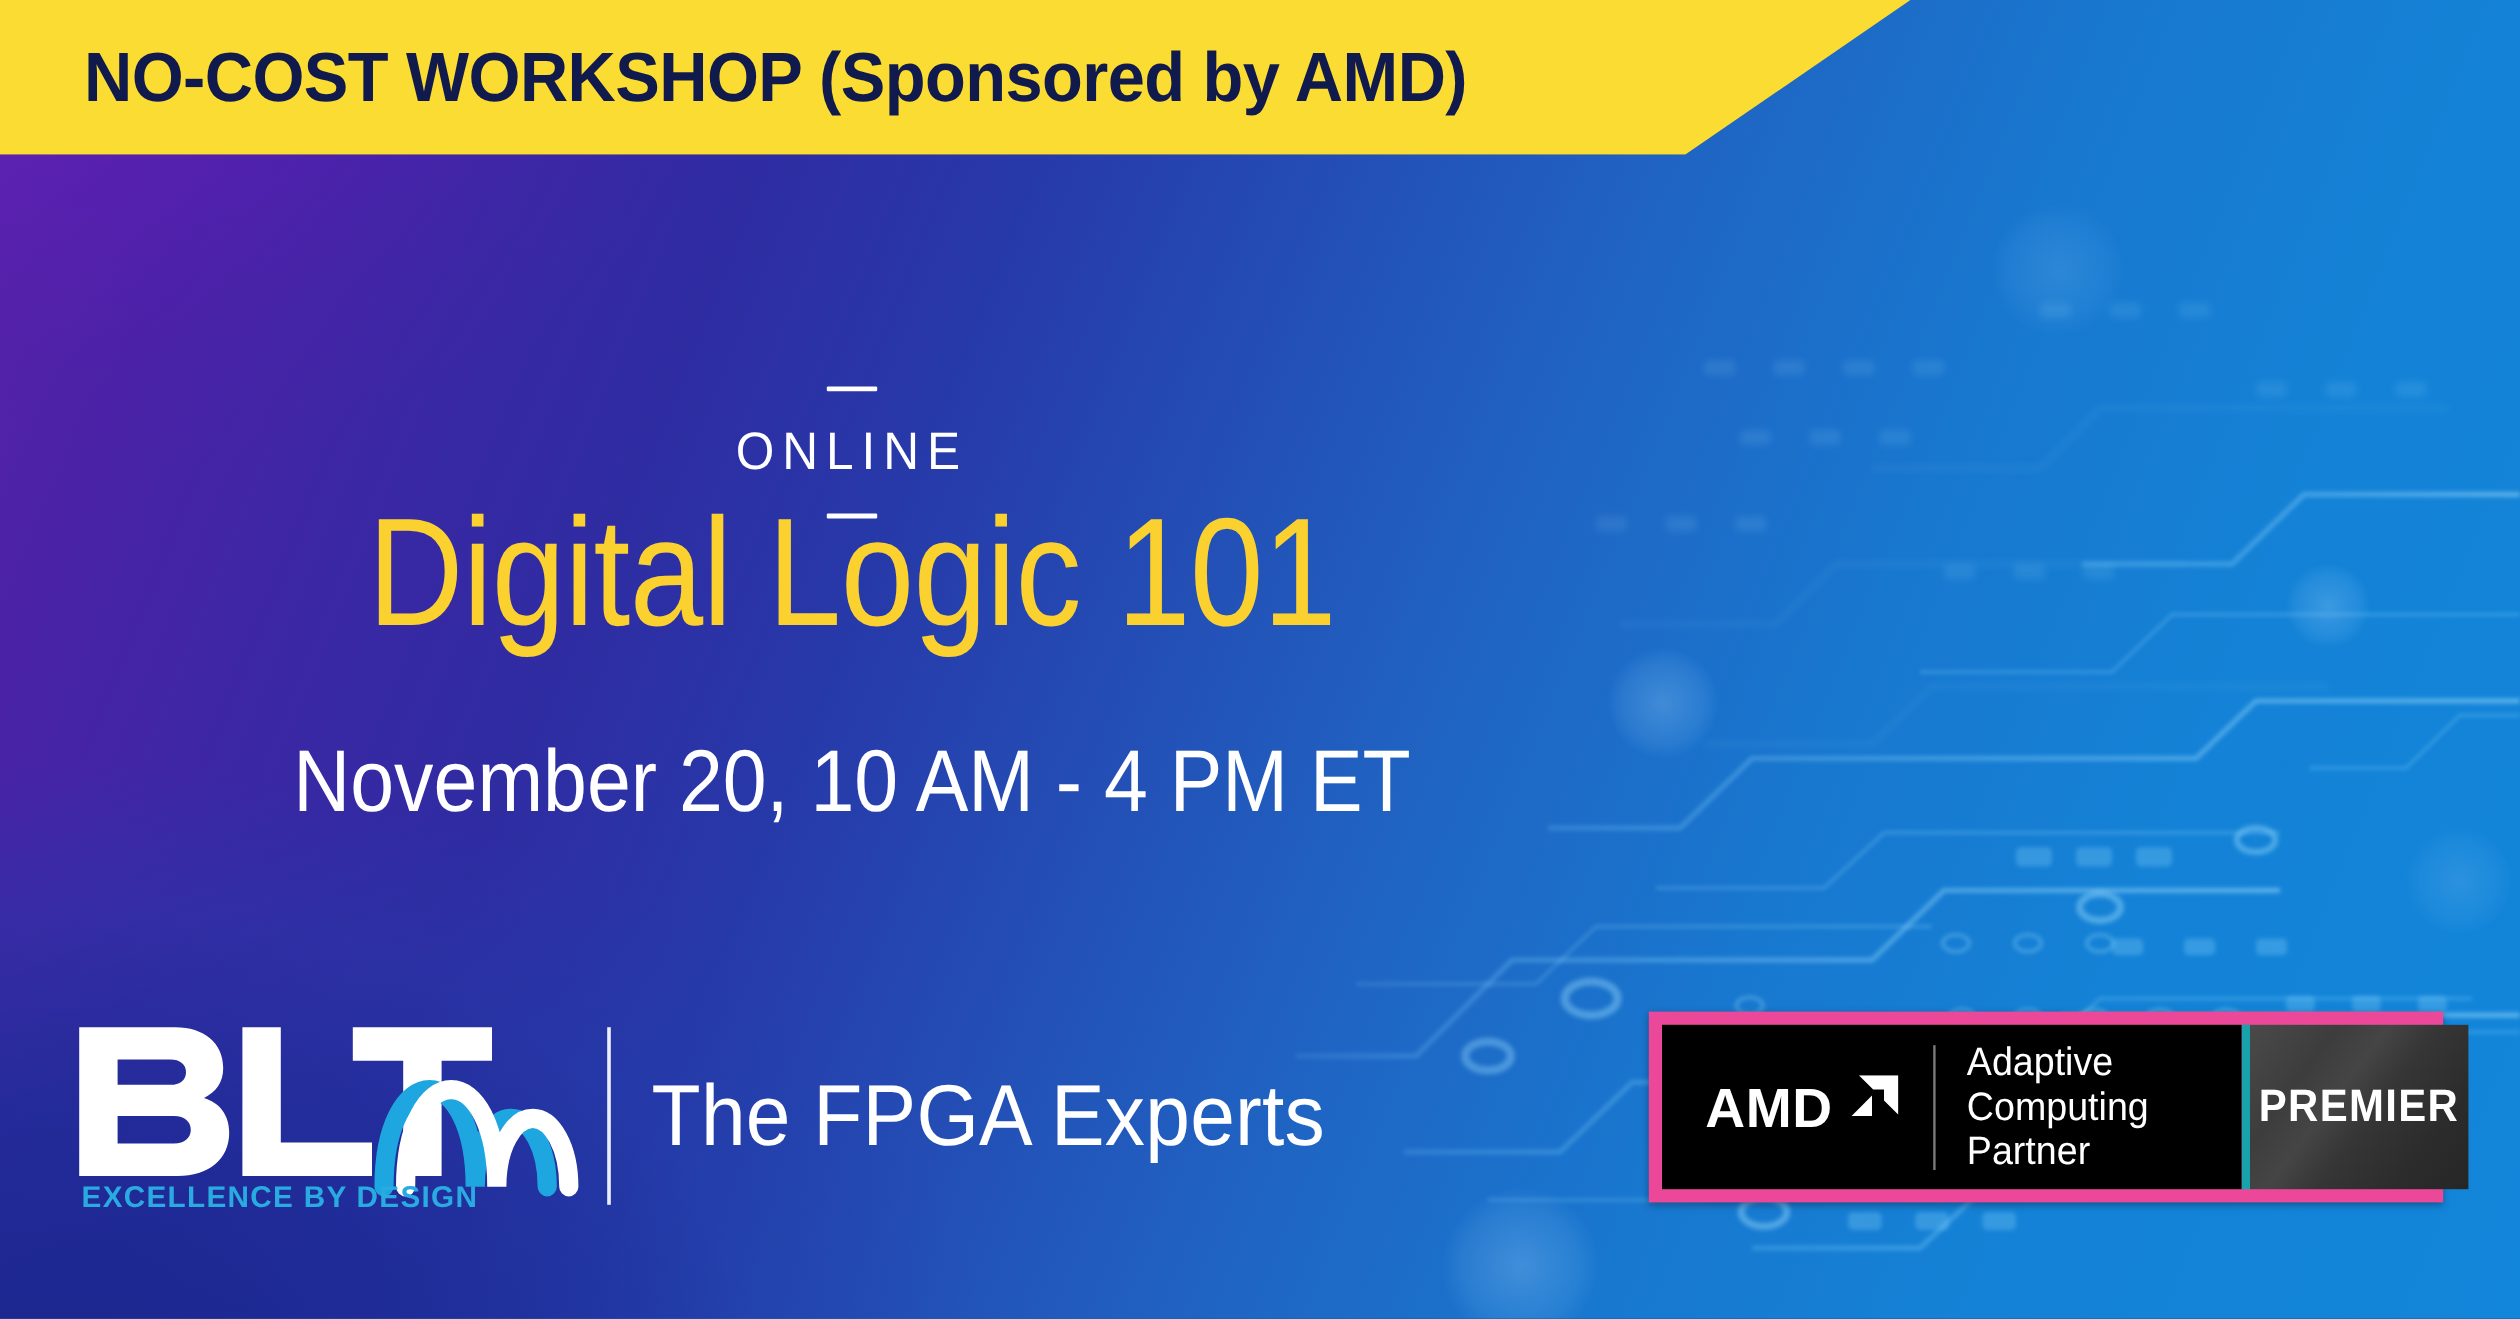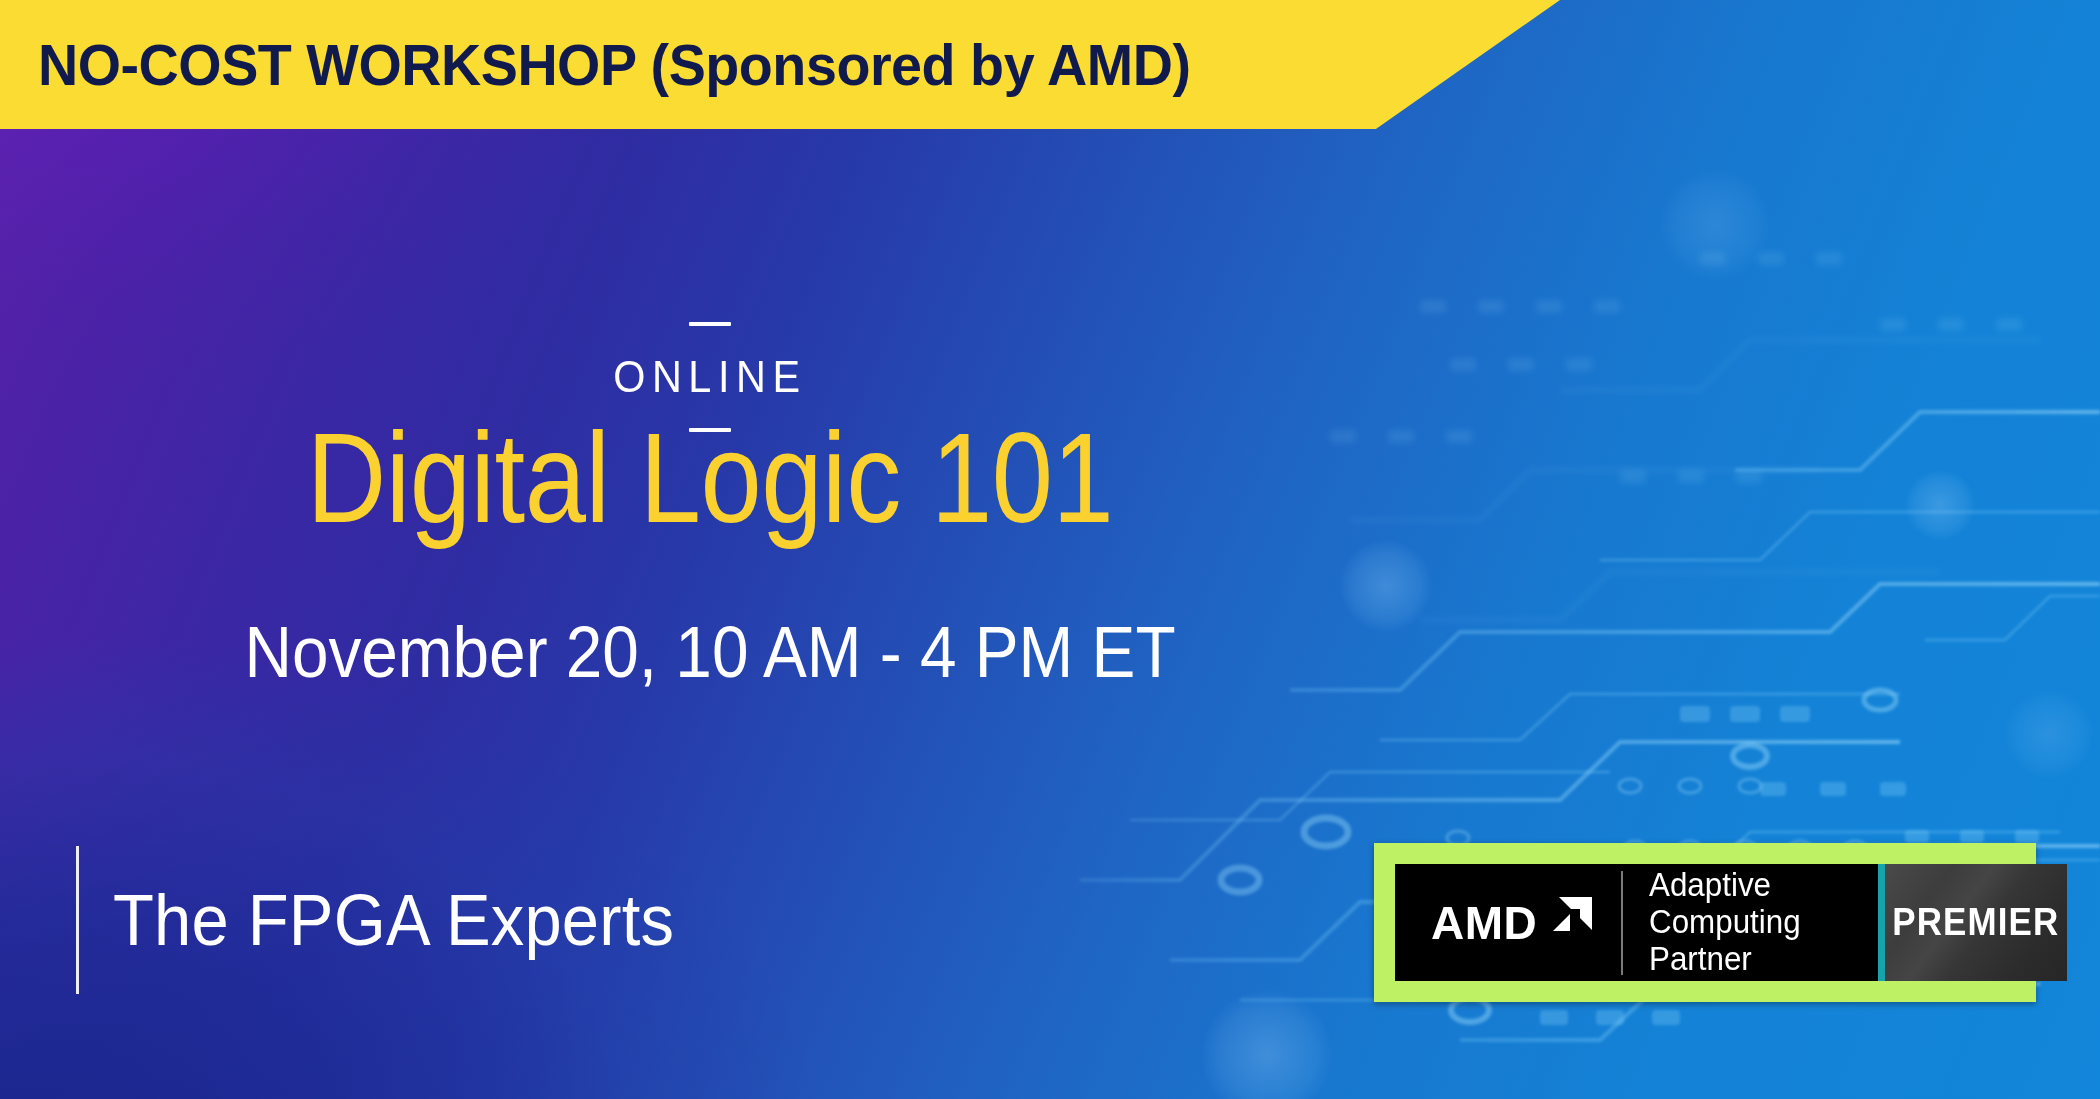--- a/index.html
+++ b/index.html
@@ -86,20 +86,21 @@
     position: absolute;
     left: 0;
     top: 0;
     width: 1560px;
     height: 129px;
     background: #fbdc32;
     clip-path: polygon(0 0, 100% 0, 88.2% 100%, 0 100%);
     filter: drop-shadow(0 3px 3px rgba(0,0,0,0.28));
     display: flex;
     align-items: center;
+    padding-left: 32px;
   }
   .ribbon-text {
     margin-left: 38px;
     color: #101a4d;
     font-family: "Liberation Sans", sans-serif;
     font-weight: bold;
     font-size: 58px;
     letter-spacing: -0.5px;
     white-space: nowrap;
     transform: scaleX(0.96);
@@ -191,22 +192,22 @@
     letter-spacing: 0.2px;
   }
 
   
   .amd-badge {
     position: absolute;
     left: 1374px;
     top: 843px;
     width: 662px;
     height: 159px;
-    background: #bef264;
-    padding: 21px;
+    background: #ec4899;
+    padding: 11px;
     box-sizing: border-box;
     display: flex;
     box-shadow: 0 2px 6px rgba(0,0,0,0.35);
   }
   .amd-left {
     flex: 0 0 483px;
     background: #000000;
     display: flex;
     align-items: center;
     position: relative;
@@ -400,20 +401,45 @@
     <span class="dash"></span>
     <span class="online-text">ONLINE</span>
     <span class="dash"></span>
   </div>
 
   <div class="title">Digital Logic 101</div>
 
   <div class="subtitle">November 20, 10 AM - 4 PM ET</div>
 
   <div class="lockup">
+    <div class="blt-block">
+      <svg width="430" height="168" viewBox="0 0 430 168" xmlns="http://www.w3.org/2000/svg">
+
+        <g fill="#ffffff">
+
+          <path d="M4 10 H84 C108 10 124 23 124 44 C124 56 118 64 108 69
+                   C121 73 129 83 129 98 C129 120 112 134 86 134 H4 Z
+                   M36 37 V58 H80 C88 58 93 54 93 47.5 C93 41 88 37 80 37 Z
+                   M36 84 V107 H83 C92 107 97 102 97 95.5 C97 89 92 84 83 84 Z"></path>
+
+          <path d="M140 10 H172 V106 H248 V134 H140 Z"></path>
+
+          <path d="M232 10 H348 V38 H306 V134 H274 V38 H232 Z"></path>
+        </g>
+
+        <g fill="none" stroke-linecap="round">
+          <path d="M258 143 C258 92 276 62 296 62 C316 62 334 92 334 143
+                   C334 110 348 86 364 86 C380 86 394 110 394 143" stroke="#1ea6e0" stroke-width="16"></path>
+          <path d="M276 143 C276 92 294 62 314 62 C334 62 352 92 352 143
+                   C352 110 366 86 382 86 C398 86 412 110 412 143" stroke="#ffffff" stroke-width="16"></path>
+        </g>
+
+        <text x="6" y="160" fill="#29abe2" font-family="Liberation Sans, sans-serif" font-size="25" font-weight="bold" letter-spacing="1.1" transform="scale(0.99 1)">EXCELLENCE BY DESIGN</text>
+      </svg>
+    </div>
 
     <div class="divider"></div>
 
     <span class="tagline">The FPGA Experts</span>
   </div>
 
   <div class="amd-badge">
     <div class="amd-left">
       <div class="amd-logo">
         <span class="amd-wordmark">AMD</span>

